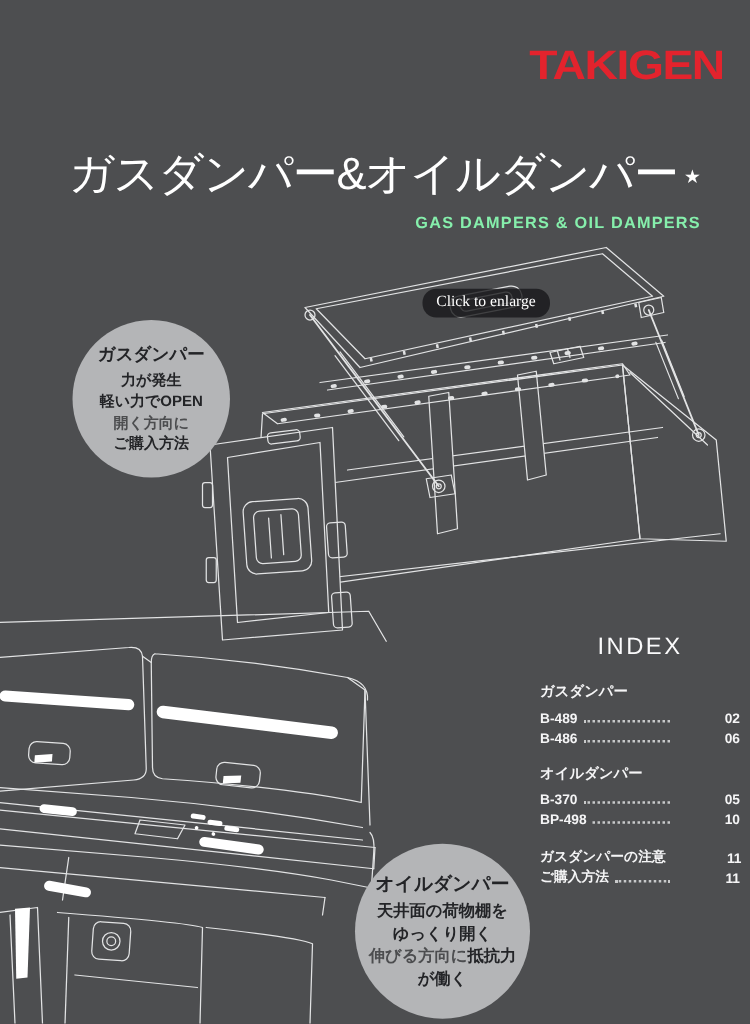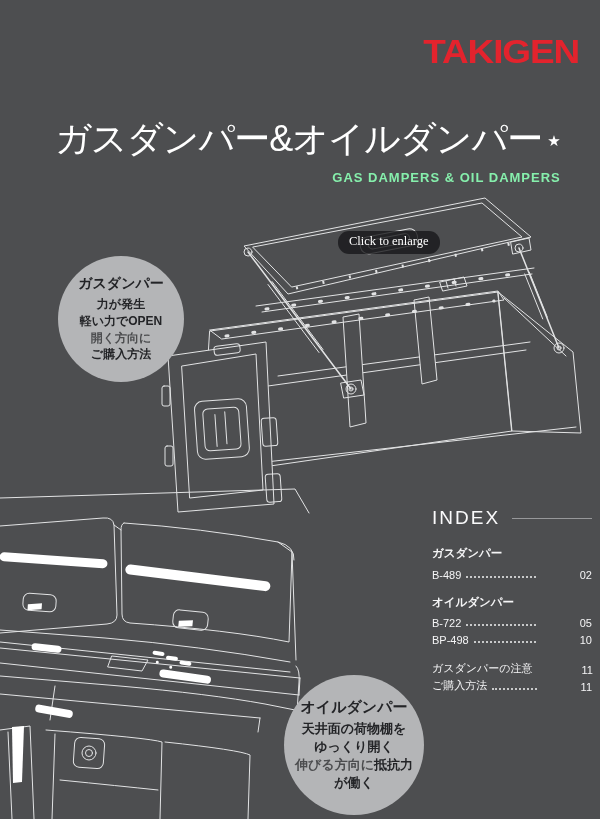--- a/index.html
+++ b/index.html
@@ -51,29 +51,29 @@
   }
   .co-title { font-weight:bold; font-size:14px; margin-bottom:3px; white-space:nowrap; }
   .co-line { font-weight:bold; font-size:12px; line-height:1.38; white-space:nowrap; }
   .co-light { font-weight:bold; color:#4C4D4F; }
   #gas-callout { left:58px; top:256px; width:126px; height:126px; }
   #oil-callout { left:284px; top:675px; width:140px; height:140px; }
   #oil-callout .co-title { font-size:15px; }
   #oil-callout .co-line { font-size:13px; }
   
   .index { position:absolute; left:432px; top:507px; width:160px; }
-  .index-head { display:flex; align-items:center; }
+  .index-head { display:flex; align-items:center;flex-direction:column; }
   .index-title { font-size:19px; letter-spacing:2px; color:#FAFAFB; }
   .index-rule { flex:1; height:1px; background:#97989A; margin-left:12px; }
   .idx-group { margin-top:14px; }
   .idx-group.first { margin-top:17px; }
   .idx-group-title { font-size:11.5px; font-weight:bold; color:#F5F5F6; margin-bottom:3px; }
   .idx-row {
     display:flex; align-items:flex-end;
-    font-size:11px; font-weight:normal; color:#F5F5F6; height:16.5px; cursor:pointer;
+    font-size:11px; font-weight:bold; color:#F5F5F6; height:16.5px; cursor:pointer;
   }
   .idx-label { white-space:nowrap; }
   .idx-leader { flex:1; border-bottom:2px dotted #C8C9CA; margin:0 4px 3px 5px; }
   .idx-page { white-space:nowrap;margin-left:40px; }
 </style>
 </head>
 <body>
 
 <div class="logo">TAKIGEN</div>
 
@@ -256,26 +256,31 @@
     <span class="index-rule"></span>
   </div>
 
   <div class="idx-group first">
     <div class="idx-group-title">ガスダンパー</div>
     <div class="idx-row">
       <span class="idx-label">B-489</span>
       <span class="idx-leader"></span>
       <span class="idx-page">02</span>
     </div>
+    <div class="idx-row">
+      <span class="idx-label">B-486</span>
+      <span class="idx-leader"></span>
+      <span class="idx-page">06</span>
+    </div>
   </div>
 
   <div class="idx-group">
     <div class="idx-group-title">オイルダンパー</div>
     <div class="idx-row">
-      <span class="idx-label">B-722</span>
+      <span class="idx-label">B-370</span>
       <span class="idx-leader"></span>
       <span class="idx-page">05</span>
     </div>
     <div class="idx-row">
       <span class="idx-label">BP-498</span>
       <span class="idx-leader"></span>
       <span class="idx-page">10</span>
     </div>
   </div>
 

